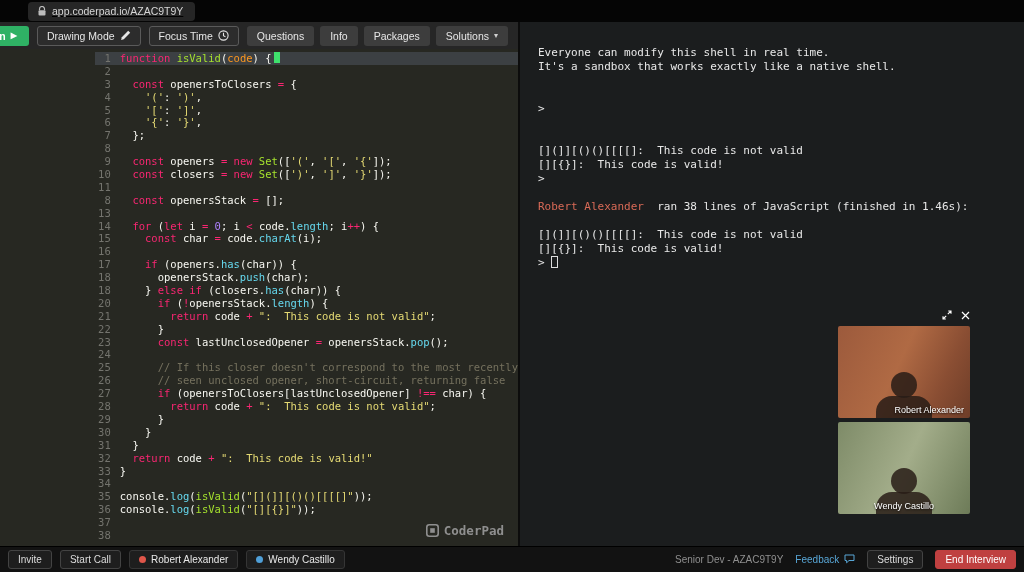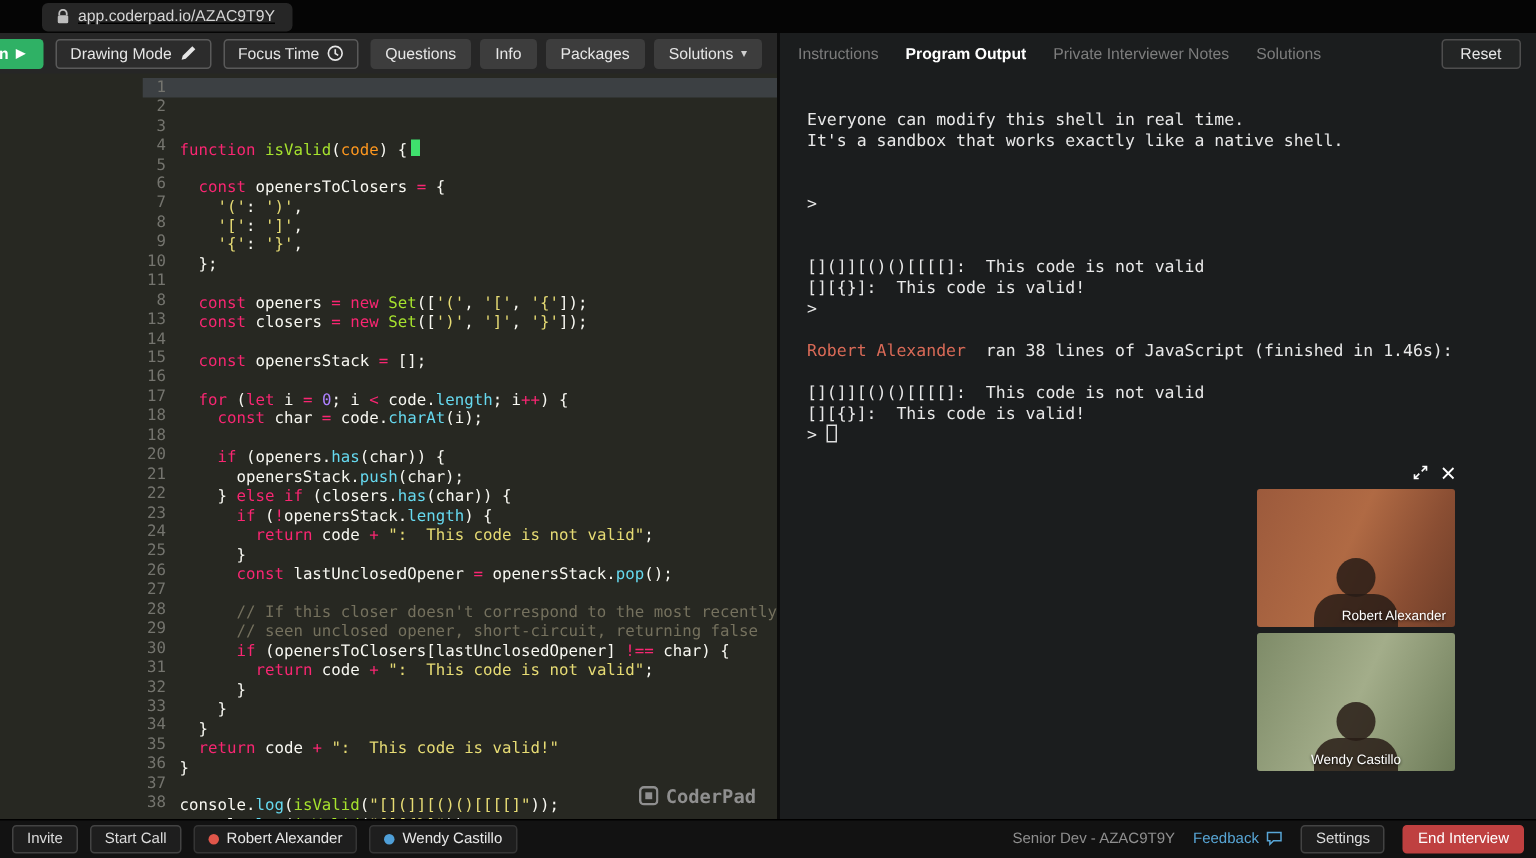--- a/index.html
+++ b/index.html
@@ -21,21 +21,21 @@
   .btn-outline { background:#2c2c2c; border:1px solid #5a5a5a; padding:3px 9px; }
   .btn-gray { background:#3d3d3d; }
   .right-group { margin-left:auto; display:flex; gap:6px; }
   .caret { font-size:8px; color:#cfcfcf; }
 
   
   .editor { flex:1; position:relative; padding-top:3px; font-family:"DejaVu Sans Mono",monospace; font-size:10.5px; overflow:hidden; cursor:text; }
   .cl { height:12.9px; line-height:12.9px; display:flex; }
   .cl.hl { background:#3c4043; }
   .g { width:16px; flex:none; text-align:right; color:#74746e; margin-right:9px; }
-  .ct { white-space:pre;margin-top:41px; }
+  .ct { white-space:pre; }
   .kw { color:#f92672; } .fn { color:#a6e22e; } .arg { color:#fd971f; } .str { color:#e6db74; }
   .num { color:#ae81ff; } .cm { color:#75715e; } .mth { color:#66d9ef; } .pl { color:#f8f8f2; }
   .cur { display:inline-block; width:6px; height:11px; background:#3fe06d; vertical-align:-1px; margin-left:2px; }
   .coderpad-logo { position:absolute; right:14px; bottom:8px; display:flex; align-items:center; gap:5px; color:#8f8f8f; font-size:12.5px; font-weight:bold; }
 
   
   .rightp { flex:1; display:flex; flex-direction:column; background:#1b1d1e; min-width:0; }
   .rtabs { height:27px; flex:none; display:flex; align-items:center; padding:0 10px 0 12px; }
   .tabwrap { display:flex; gap:18px; align-items:center; }
   .rtab { font-size:10.5px; color:#7d7d7d; cursor:pointer; white-space:nowrap; }
@@ -282,31 +282,20 @@
           <svg width="13" height="13" viewBox="0 0 13 13">
             <rect x="0.8" y="0.8" width="11.4" height="11.4" rx="2.5" fill="none" stroke="#8f8f8f" stroke-width="1.6"></rect>
             <rect x="4.2" y="4.2" width="4.6" height="4.6" fill="#8f8f8f"></rect>
           </svg>
           <span>CoderPad</span>
         </div>
       </div>
     </div>
 
     <div class="rightp">
-      <div class="rtabs">
-        <div class="tabwrap">
-            <div class="rtab">Instructions</div>
-            <div class="rtab active">Program Output</div>
-            <div class="rtab">Private Interviewer Notes</div>
-            <div class="rtab">Solutions</div>
-          </div>
-        <div class="btn btn-reset">
-          <span>Reset</span>
-        </div>
-      </div>
       <div class="console">
         <div>
             <div class="con-l"><span class="c_pl">Everyone can modify this shell in real time.</span></div>
             <div class="con-l"><span class="c_pl">It's a sandbox that works exactly like a native shell.</span></div>
             <div class="con-l"></div>
             <div class="con-l"></div>
             <div class="con-l"><span class="c_pl">&gt;</span></div>
             <div class="con-l"></div>
             <div class="con-l"></div>
             <div class="con-l"><span class="c_pl">[](]][()()[[[[]:  This code is not valid</span></div>

